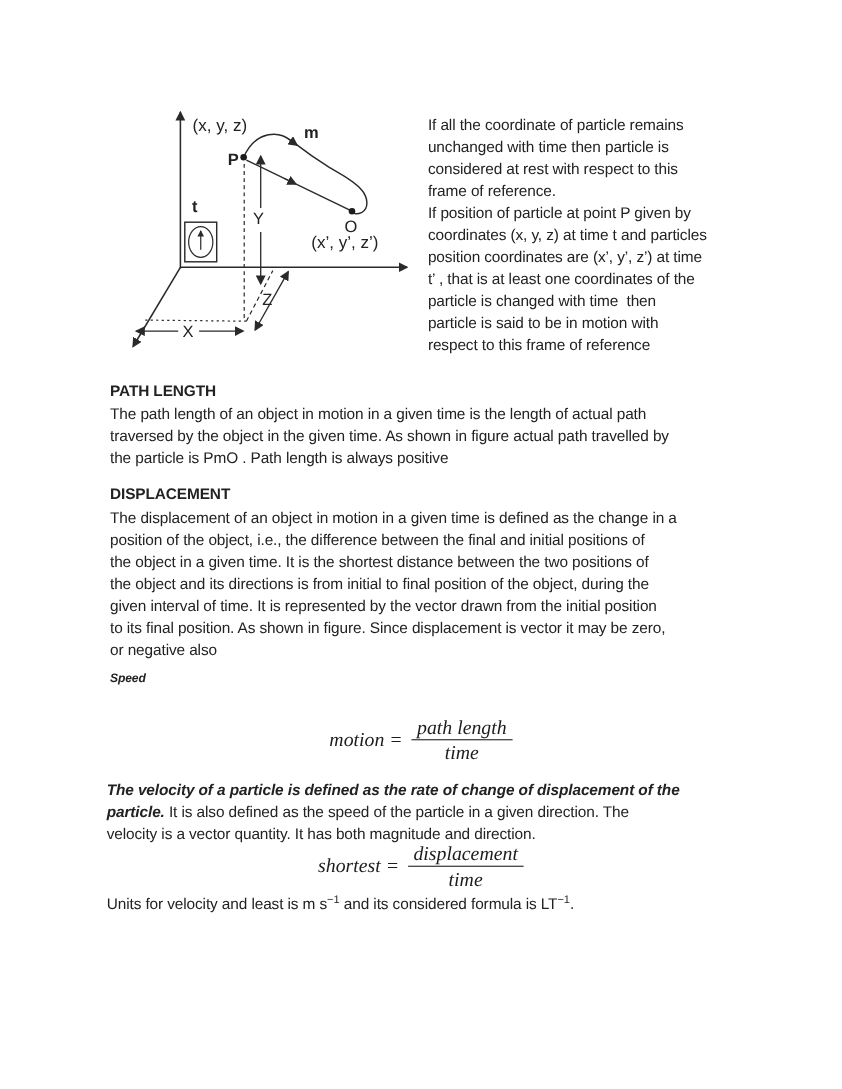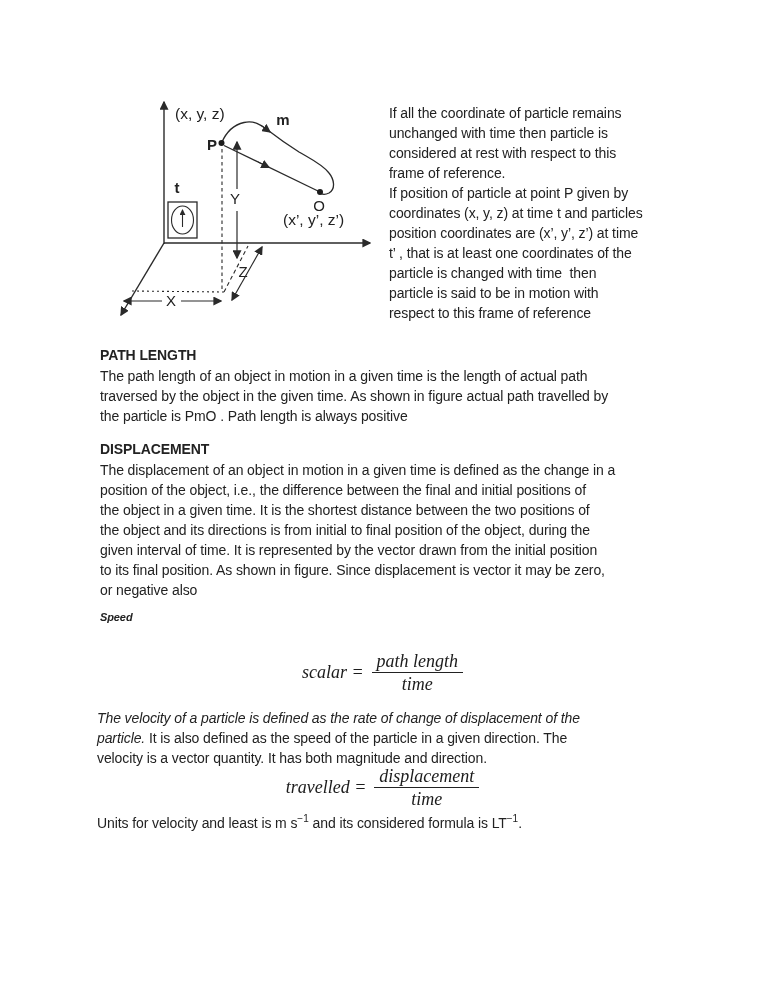--- a/index.html
+++ b/index.html
@@ -10,21 +10,21 @@
     color:#222222;
   }
   .page{position:relative;width:765px;height:990px;background:#ffffff;overflow:hidden;}
   .abs{position:absolute;}
   .body-text{
     font-size:14px;line-height:20px;letter-spacing:-0.1px;
     white-space:pre;color:#222222;
   }
   .heading{font-size:14px;font-weight:bold;letter-spacing:-0.1px;}
   .speed-heading{font-size:11px;font-weight:bold;font-style:italic;letter-spacing:-0.1px;}
-  .it{font-style:italic;}
+  .it{font-style:italic;font-weight:bold;}
   .formula-row{
     display:flex;justify-content:center;align-items:center;
     font-family:"Liberation Serif","DejaVu Serif",serif;
     font-style:italic;font-size:18px;color:#1c1c1c;
   }
   .frac{display:inline-flex;flex-direction:column;align-items:center;margin-left:8px;}
   .frac .num{padding:0 5px 1px 5px;border-bottom:1.4px solid #222;line-height:20px;}
   .frac .den{padding:1px 5px 0 5px;line-height:20px;}
   sup.u{font-size:10px;vertical-align:super;letter-spacing:0;}
   svg text{font-family:"Liberation Sans",sans-serif;fill:#222222;}
@@ -116,31 +116,31 @@
 position of the object, i.e., the difference between the final and initial positions of
 the object in a given time. It is the shortest distance between the two positions of
 the object and its directions is from initial to final position of the object, during the
 given interval of time. It is represented by the vector drawn from the initial position
 to its final position. As shown in figure. Since displacement is vector it may be zero,
 or negative also</div>
 
   <div class="abs speed-heading" style="left:100px;top:611px;">Speed</div>
 
   <div class="abs formula-row" style="left:100px;top:651px;width:565px;">
-      <span>scalar =</span>
+      <span>motion =</span>
       <span class="frac">
         <span class="num">path length</span>
         <span class="den">time</span>
       </span>
     </div>
 
   <div class="abs body-text" style="left:97px;top:708px;width:620px;"><div><span class="it">The velocity of a particle is defined as the rate of change of displacement of the</span></div><div><span class="it">particle.</span><span> It is also defined as the speed of the particle in a given direction. The</span></div><div>velocity is a vector quantity. It has both magnitude and direction.</div></div>
 
   <div class="abs formula-row" style="left:100px;top:766px;width:565px;">
-      <span>travelled =</span>
+      <span>shortest =</span>
       <span class="frac">
         <span class="num">displacement</span>
         <span class="den">time</span>
       </span>
     </div>
 
   <div class="abs body-text" style="left:97px;top:809px;"><span>Units for velocity and least is m s</span><sup class="u">−1</sup><span> and its considered formula is LT</span><sup class="u">−1</sup><span>.</span></div>
 
 </div>
 

